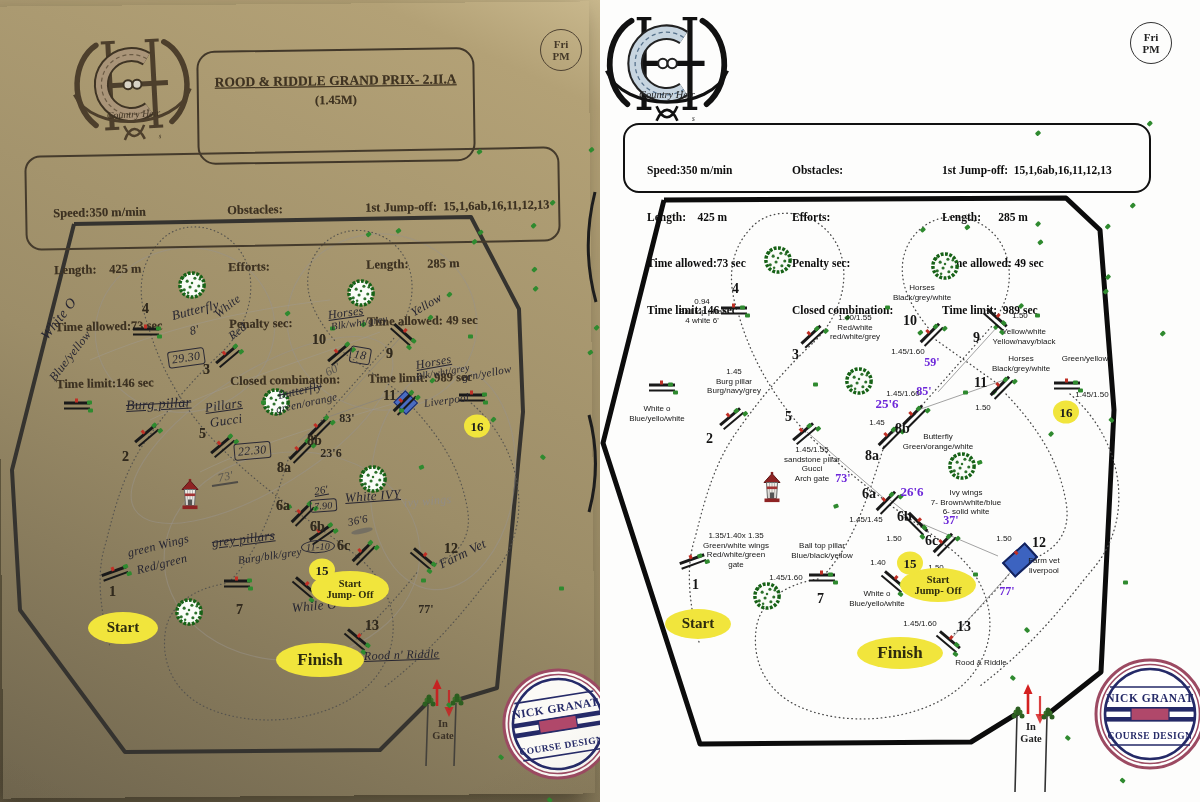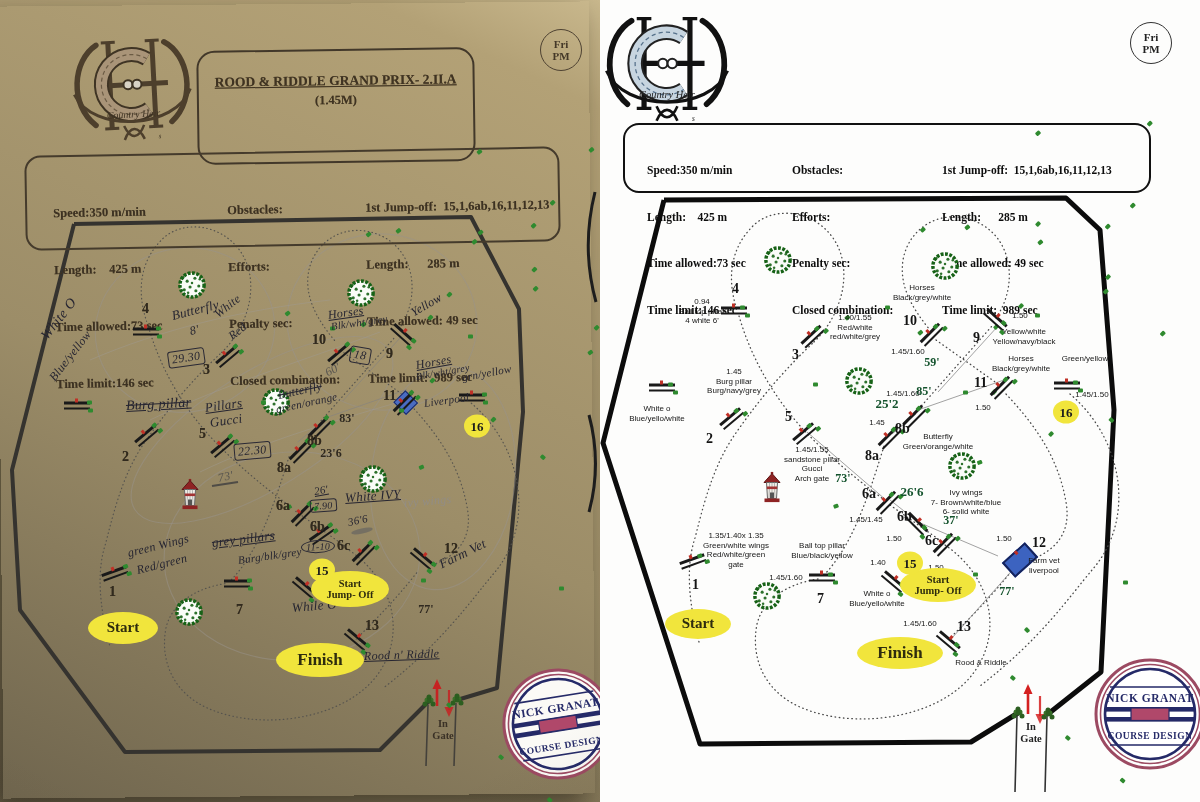--- a/index.html
+++ b/index.html
@@ -45,21 +45,21 @@
   .ng-logo{position:absolute;z-index:7}
   #left-panel .ng-logo{left:500px;top:666px;transform:rotate(-9deg)}
   #right-panel .ng-logo{left:492px;top:656px}
   
   .num{position:absolute;font-family:"Liberation Serif",serif;font-weight:bold;font-size:14px;
     color:#141414;white-space:nowrap;z-index:8}
   #left-panel .num{color:#312a1e;text-shadow:0 0 .6px rgba(60,48,28,.6)}
   .lbl{position:absolute;font-size:8px;line-height:9.6px;text-align:center;color:#161616;
     transform:translate(-50%,0);white-space:nowrap;z-index:8}
   .dist{position:absolute;font-family:"Liberation Serif",serif;font-weight:bold;font-size:12px;
-    color:#14532d;transform:translate(-50%,-50%);white-space:nowrap;z-index:8}
+    color:#6d28d9;transform:translate(-50%,-50%);white-space:nowrap;z-index:8}
   #left-panel .dist{color:#2f2920}
   .hand{position:absolute;font-family:"Liberation Serif",serif;font-style:italic;color:#262531;
     white-space:nowrap;transform-origin:0 50%;z-index:9;letter-spacing:.3px}
   .hand.under{text-decoration:underline}
   .hand.strike{text-decoration:line-through}
   .hand.strikeunder{text-decoration:underline line-through}
   .hand.box{border:1.4px solid #2a2935;border-radius:3px;padding:0 3px}
   .hand.oval{border:1.4px solid #2a2935;border-radius:50%;padding:0 4px}
   .hand.pencil{color:#928d85}
   .hand.pencil2{color:#585550}
@@ -845,21 +845,21 @@
       <div class="num" style="left: 217px; top: 591px;">7</div>
       <div class="num" style="left: 265px; top: 448px;">8a</div>
       <div class="num" style="left: 295px; top: 421px;">8b</div>
       <div class="num" style="left: 373px; top: 330px;">9</div>
       <div class="num" style="left: 303px; top: 313px;">10</div>
       <div class="num" style="left: 374px; top: 375px;">11</div>
       <div class="num" style="left: 432px; top: 535px;">12</div>
       <div class="num" style="left: 357px; top: 619px;">13</div>
       <div class="dist" style="font-size: 12px; left: 332px; top: 362px; transform: translate(-50%, -50%);">59'</div>
       <div class="dist" style="font-size: 12px; left: 324px; top: 391px; transform: translate(-50%, -50%);">85'</div>
-      <div class="dist" style="font-size: 13px; left: 287px; top: 404px; transform: translate(-50%, -50%);">25'2</div>
+      <div class="dist" style="font-size: 13px; left: 287px; top: 404px; transform: translate(-50%, -50%);">25'6</div>
       <div class="dist" style="font-size: 13px; left: 312px; top: 492px; transform: translate(-50%, -50%);">26'6</div>
       <div class="dist" style="font-size: 12px; left: 243px; top: 478px; transform: translate(-50%, -50%);">73'</div>
       <div class="dist" style="font-size: 12px; left: 351px; top: 520px; transform: translate(-50%, -50%);">37'</div>
       <div class="dist" style="font-size: 12px; left: 407px; top: 591px; transform: translate(-50%, -50%);">77'</div>
       <div class="lbl" style="left: 102px; top: 297px;">
         <div>0.94</div>
         <div>Ball top pillar</div>
         <div>4 white 6'</div>
       </div>
       <div class="lbl" style="left: 255px; top: 313px;">

